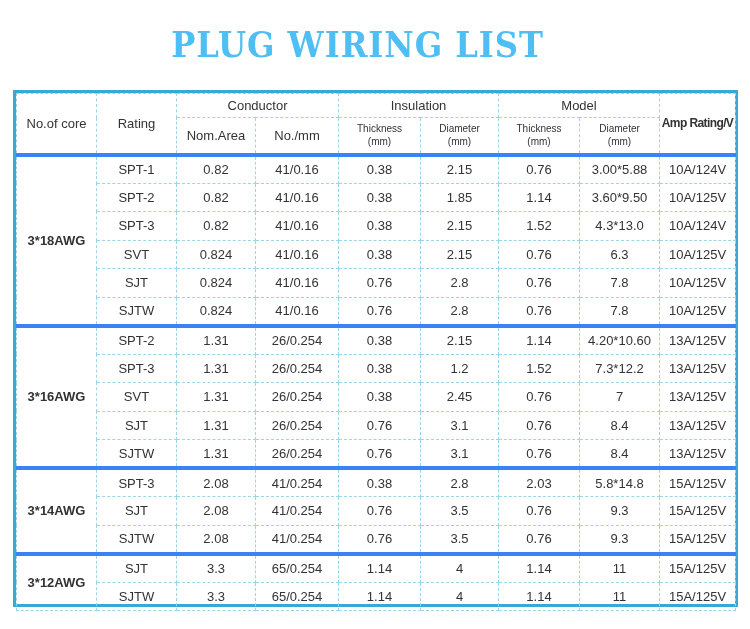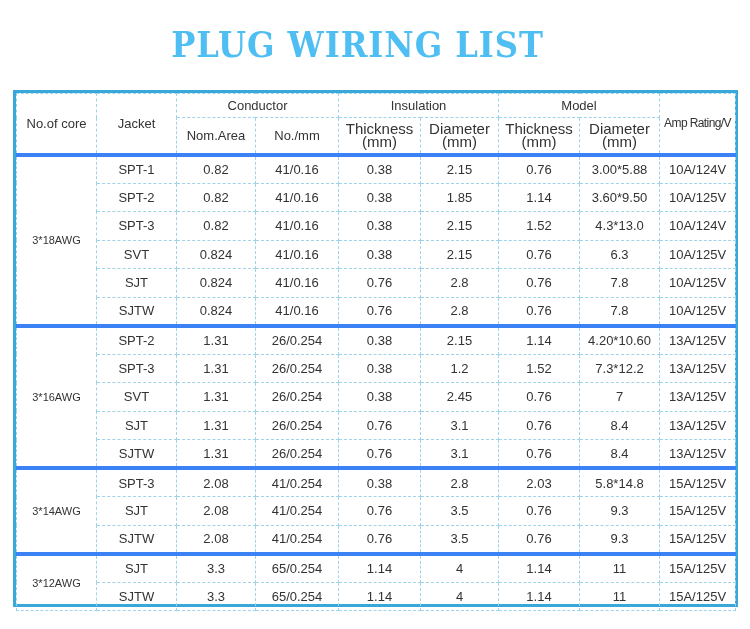--- a/index.html
+++ b/index.html
@@ -12,23 +12,23 @@
   .table-wrap {
     position: absolute; left: 13px; top: 90px; width: 725px; height: 517px;
     border: 3px solid #3aa7d9; box-sizing: border-box;
   }
   table { border-collapse: collapse; width: 100%; height: 100%; table-layout: fixed; }
   td, th {
     border: 1px dashed #9fd3ea; text-align: center; vertical-align: middle;
     font-size: 13px; color: #333; padding: 0; font-weight: normal;
   }
   th { font-weight: normal; font-size: 13px; line-height: 13px; }
-  th.small { font-size: 15px; }
-  th.amp { font-size: 12px; letter-spacing: -0.6px; font-weight: normal; }
-  td.core { font-weight: normal; font-size: 11px; }
+  th.small { font-size: 10px; }
+  th.amp { font-size: 12px; letter-spacing: -0.6px; font-weight: bold; }
+  td.core { font-weight: bold; font-size: 13px; }
   tr.group-start td { border-top: 4px solid #3b82f6; }
   tr.hdr1 { height: 24px; }
   tr.hdr2 { height: 37px; }
   tr.row { height: 28.5px; }
 </style>
 </head>
 <body>
 
 <div class="title">PLUG WIRING LIST</div>
 
@@ -41,21 +41,21 @@
         <col style="width:83px">
       <col style="width:82px">
         <col style="width:78px">
         <col style="width:81px">
         <col style="width:80px">
         <col style="width:76px">
     </colgroup>
     <thead>
       <tr class="hdr1">
         <th rowspan="2">No.of core</th>
-        <th rowspan="2">Jacket</th>
+        <th rowspan="2">Rating</th>
         <th colspan="2">Conductor</th>
         <th colspan="2">Insulation</th>
         <th colspan="2">Model</th>
         <th rowspan="2" class="amp">Amp Rating/V</th>
       </tr>
       <tr class="hdr2">
         <th>Nom.Area</th>
         <th>No./mm</th>
         <th class="small">
           <div>Thickness</div>

